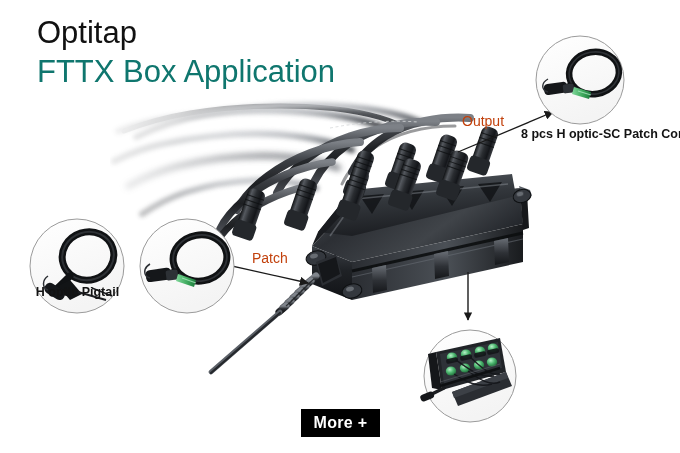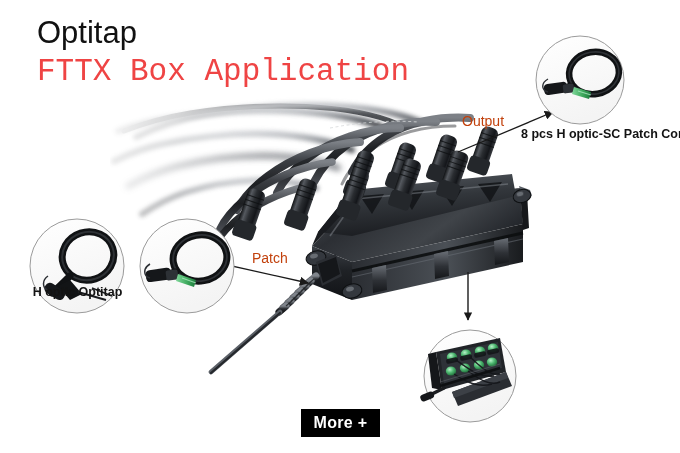--- a/index.html
+++ b/index.html
@@ -37,24 +37,24 @@
   .title-line-1 {
     font-family: "Liberation Sans", sans-serif;
     font-size: 31px;
     font-weight: 400;
     color: #111111;
     line-height: 38px;
     letter-spacing: 0px;
     white-space: nowrap;
   }
   .title-line-2 {
-    font-family: Liberation Mono, monospace;
+    font-family: Liberation Sans, sans-serif;
     font-size: 31px;
     font-weight: 400;
-    color: #ef4444;
+    color: #0f766e;
     line-height: 40px;
     letter-spacing: 0px;
     white-space: nowrap;
   }
 
   
   .callout {
     position: absolute;
     font-family: "Liberation Sans", sans-serif;
     color: #c2410c;
@@ -495,21 +495,21 @@
 
   <div class="title-block">
     <div class="title-line-1">Optitap</div>
     <div class="title-line-2">FTTX Box Application</div>
   </div>
 
   <div class="callout" id="label-input">Patch</div>
 
   <div class="callout" id="label-output">Output</div>
 
-  <div class="caption" id="cap-pigtail">H optic Optitap</div>
+  <div class="caption" id="cap-pigtail">H optic Pigtail</div>
 
 
   <div class="caption" id="cap-8pcs">8 pcs H optic-SC Patch Cord</div>
 
 
   <button id="more-button">More +</button>
 
 </div>
 
 </body></html>

